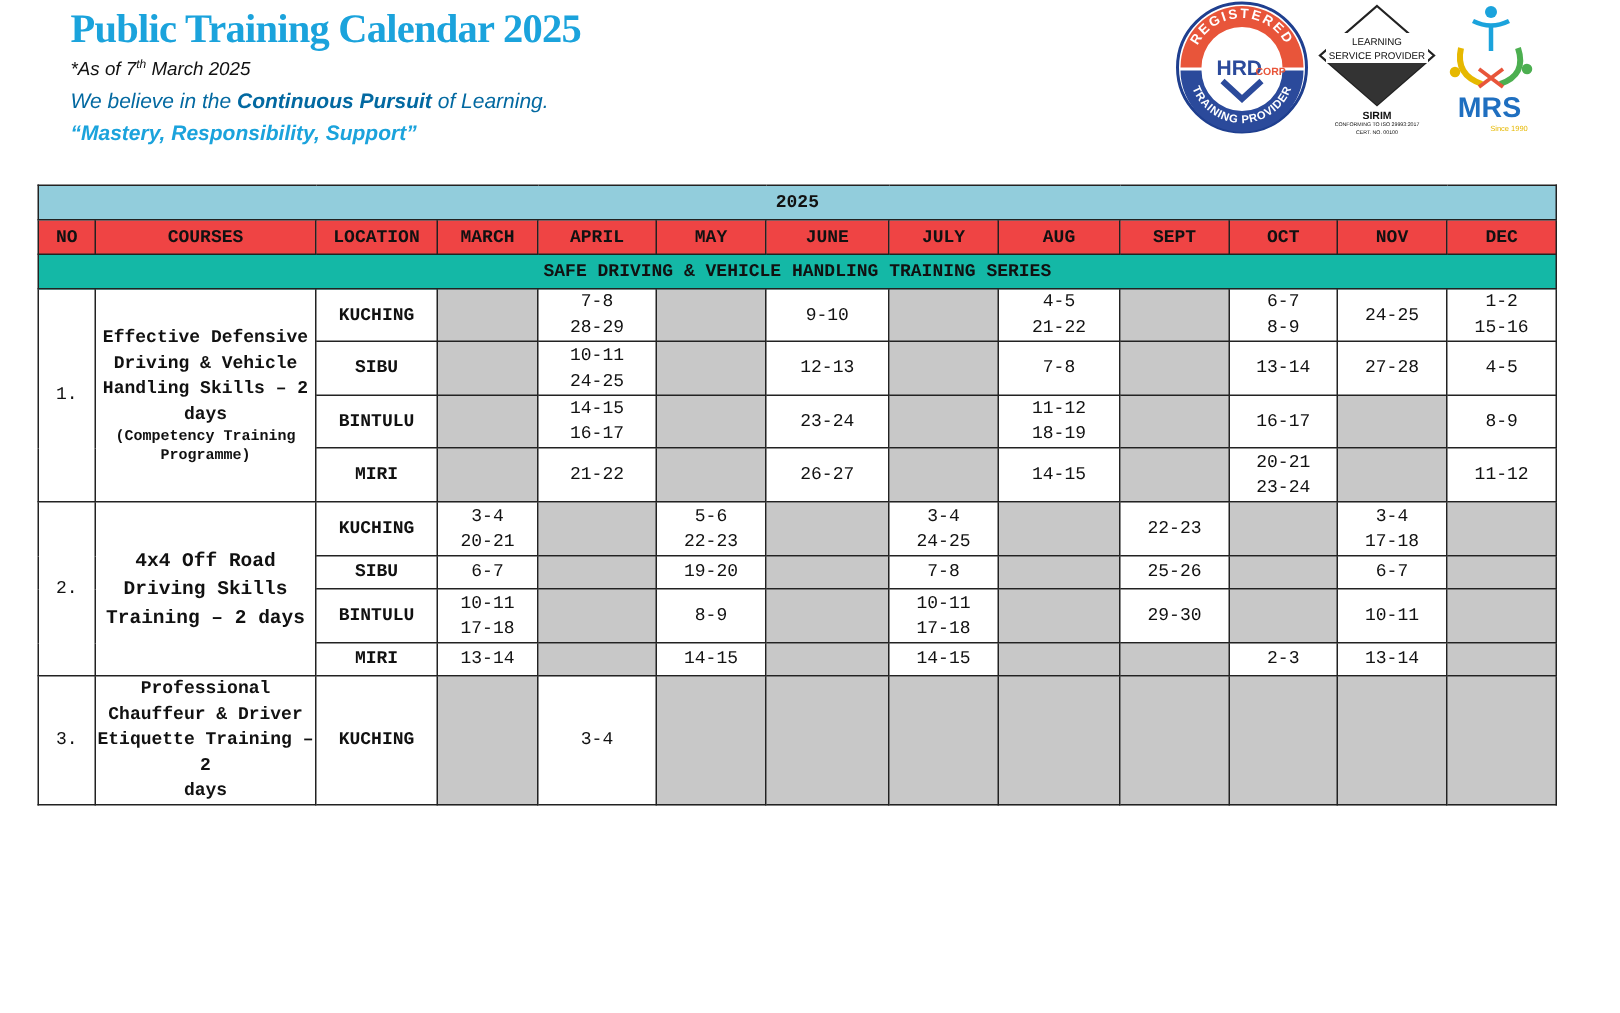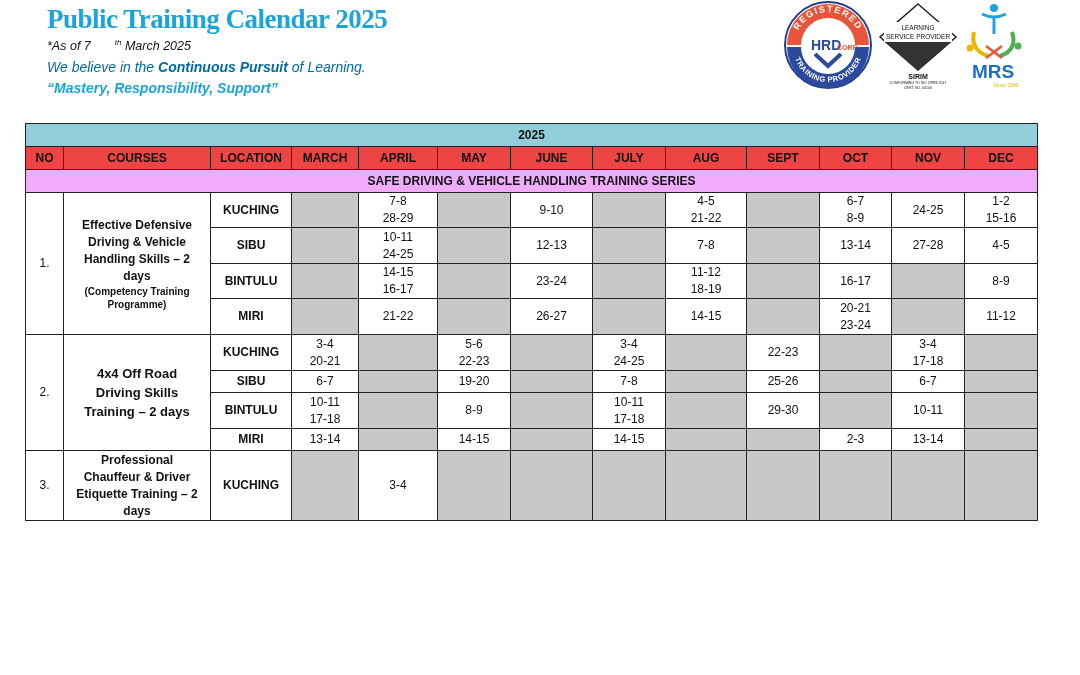--- a/index.html
+++ b/index.html
@@ -1,32 +1,32 @@
 <!DOCTYPE html>
 <html><head>
 <meta charset="utf-8">
 <style>
   html, body { margin: 0; padding: 0; background: #ffffff; }
   body { width: 1080px; height: 675px; position: relative; overflow: hidden; font-family: "Liberation Sans", "DejaVu Sans", sans-serif; color: #111; }
   .title { position: absolute; left: 47px; top: 4px; font-family: Liberation Serif, serif; font-weight: bold; font-size: 27px; color: #1ba3dc; letter-spacing: -0.5px; white-space: nowrap; }
   .asof { position: absolute; left: 47px; top: 38px; font-size: 12.5px; font-style: italic; color: #111; }
-  .asof sup { font-size: 8px; margin-left: 24px; }
+  .asof sup { font-size: 8px; }
   .belief { position: absolute; left: 47px; top: 59px; font-size: 14px; font-style: italic; color: #0369a1; }
   .belief b { font-weight: bold; }
   .motto { position: absolute; left: 47px; top: 80px; font-size: 14px; font-style: italic; font-weight: bold; color: #1ba3dc; text-align: right; }
 
   .logo-hrd { position: absolute; left: 783px; top: 0px; width: 90px; height: 90px; }
   .logo-sirim { position: absolute; left: 878px; top: 2px; width: 80px; height: 88px; }
   .logo-mrs { position: absolute; left: 960px; top: 2px; width: 66px; height: 88px; }
 
-  table.cal { position: absolute; left: 25px; top: 123px; border-collapse: collapse; table-layout: fixed; width: 1012px; }
+  table.cal { position: absolute; left: 25px; top: 123px; border-collapse: collapse; table-layout: fixed; width: 1012px; font-family: Liberation Mono, monospace; }
   table.cal td, table.cal th { border: 1.5px solid #222; text-align: center; vertical-align: middle; font-size: 12px; padding: 0; line-height: 17px; }
   th.hdr { background: #ef4444; font-weight: bold; font-size: 12.5px; height: 22px; }
   th.year { background: #92cddc; font-weight: bold; font-size: 14px; height: 22px; }
-  th.series { background: #f0abfc; font-weight: bold; font-size: 11.5px; height: 22px; }
+  th.series { background: #14b8a6; font-weight: bold; font-size: 11.5px; height: 22px; }
   td.no { font-size: 12.5px; }
   td.course { text-align: left; padding-left: 8px; font-weight: bold; font-size: 12.5px; line-height: 17px; }
   td.course .note { font-size: 10px; font-weight: bold; line-height: 13px; display: block; }
   td.course.big { font-size: 13px; line-height: 19px; }
   td.loc { font-weight: bold; font-size: 12.5px; border-radius: 15px; }
   td.na { background: #c8c8c8; }
   td.date { background: #ffffff; }
   .line { display: block; }
 </style>
 </head>

